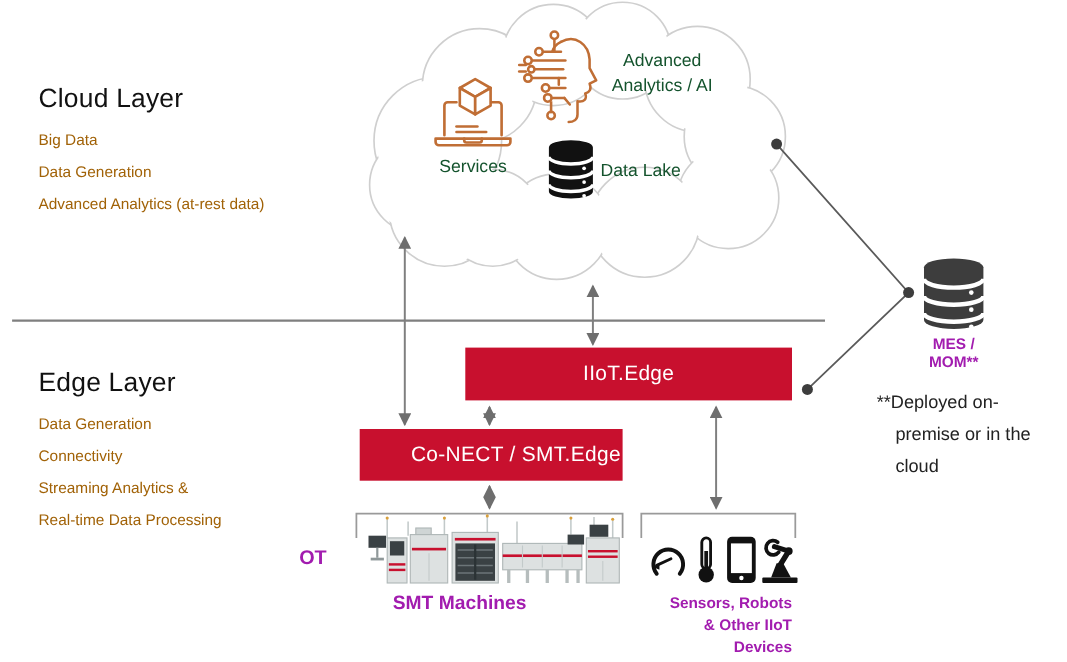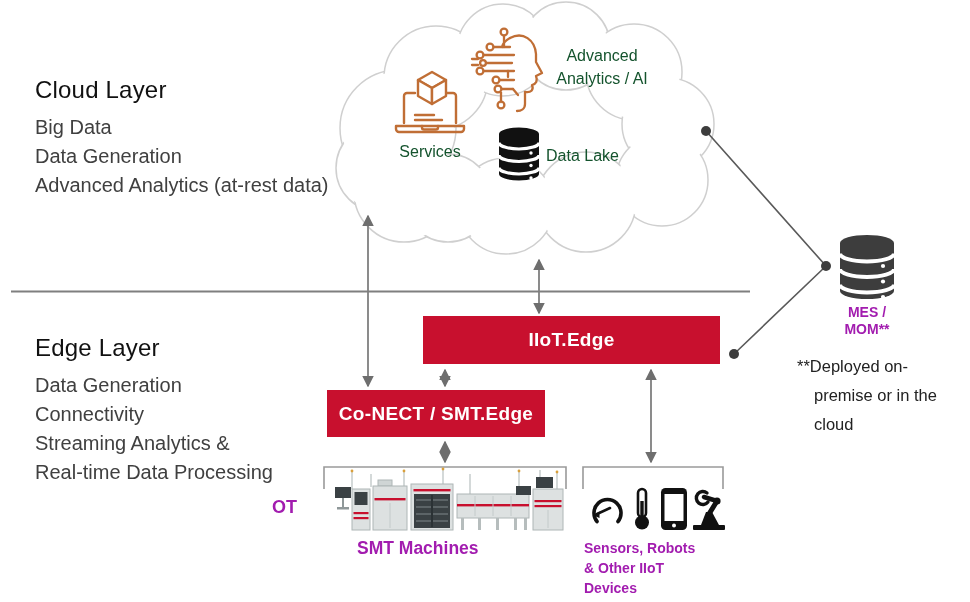--- a/index.html
+++ b/index.html
@@ -5,23 +5,23 @@
   html,body{margin:0;padding:0;background:#fff;}
   .canvas{
     position:relative;width:970px;height:602px;background:#ffffff;overflow:hidden;
     font-family:"Liberation Sans", sans-serif;color:#1a1a1a;
   }
   .abs{position:absolute;}
   svg{display:block;}
   
   .layer-info{position:absolute;left:35px;}
   .layer-title{font-size:24px;font-weight:400;letter-spacing:.2px;margin:0 0 9px 0;color:#111;}
-  .layer-item{font-size:20px;line-height:29px;color:#404040;}
+  .layer-item{font-size:14px;line-height:29px;color:#a16207;}
   .red-box{
-    position:absolute;background:#C8102E;color:#fff;font-weight:700;font-size:19px;
+    position:absolute;background:#C8102E;color:#fff;font-weight:400;font-size:19px;
     display:flex;align-items:center;justify-content:center;letter-spacing:.3px;
   }
   .icon-label{position:absolute;font-size:16px;color:#14532d;text-align:center;}
   .bold-label{position:absolute;font-weight:700;color:#a21caf;}
   .footnote{position:absolute;left:797px;top:352px;width:175px;font-size:16.5px;line-height:29px;color:#222;}
   .footnote .fn-line+.fn-line{margin-left:17px;}
 </style>
 </head>
 <body>
 
@@ -247,21 +247,21 @@
     <line x1="13" y1="10" x2="26" y2="14" stroke="#111" stroke-width="4.6" stroke-linecap="round"></line>
     <circle cx="26" cy="14" r="3.6" fill="#111"></circle>
     <line x1="26" y1="14" x2="18" y2="27" stroke="#111" stroke-width="5" stroke-linecap="round"></line>
     <polygon points="10,38 28,38 21,25 15,25" fill="#111"></polygon>
     <rect x="2" y="38" width="32" height="5" rx="1" fill="#111"></rect>
   </svg>
 
   <div class="red-box" style="left:423px;top:316px;width:297px;height:48px;">
     <span>IIoT.Edge</span>
   </div>
-  <div class="red-box" style="left:327px;top:390px;width:218px;height:47px;">
+  <div class="red-box" style="left:327px;top:390px;width:194px;height:47px;padding-left:45px;">
     <span>Co-NECT / SMT.Edge</span>
   </div>
 
   <div class="layer-info" style="top:76px;">
     <div class="layer-title">Cloud Layer</div>
     <div class="layer-item">Big Data</div>
     <div class="layer-item">Data Generation</div>
     <div class="layer-item">Advanced Analytics (at-rest data)</div>
   </div>
 
@@ -275,21 +275,21 @@
 
   <div class="icon-label" style="left:388px;top:143px;width:84px;">Services</div>
   <div class="icon-label" style="left:544px;top:44px;width:116px;line-height:23px;">
     <div>Advanced</div>
     <div>Analytics / AI</div>
   </div>
   <div class="icon-label" style="left:546px;top:147px;width:80px;text-align:left;">Data Lake</div>
 
   <div class="bold-label" style="left:272px;top:497px;font-size:18px;">OT</div>
   <div class="bold-label" style="left:357px;top:538px;width:180px;font-size:17.5px;text-align:left;">SMT Machines</div>
-  <div class="bold-label" style="left:584px;top:538px;width:136px;font-size:14px;line-height:20px;text-align:left;">
+  <div class="bold-label" style="left:584px;top:538px;width:136px;font-size:14px;line-height:20px;text-align:right;">
     <div>Sensors, Robots</div>
     <div>&amp; Other IIoT</div>
     <div>Devices</div>
   </div>
 
   <div class="bold-label" style="left:831px;top:304px;width:72px;font-size:14px;line-height:17px;text-align:center;">
     <div>MES /</div>
     <div>MOM**</div>
   </div>
 

